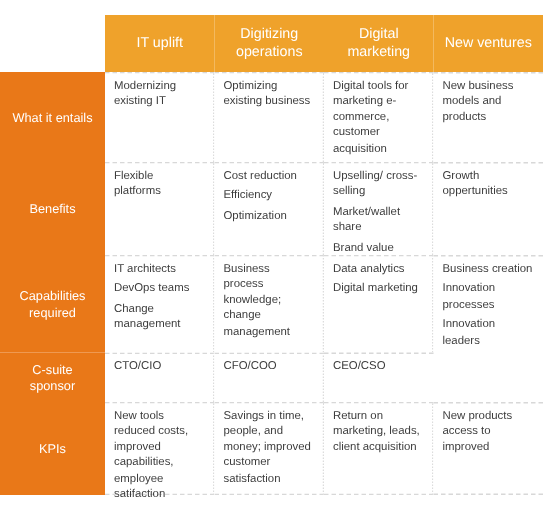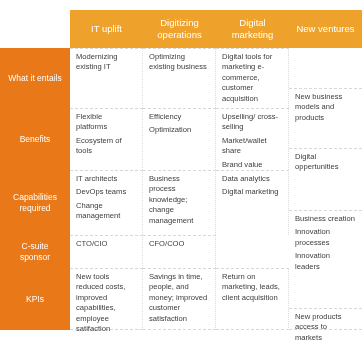--- a/index.html
+++ b/index.html
@@ -72,21 +72,20 @@
     display: flex;
     align-items: flex-start;
     padding: 3px 7px 3px 6px;
     box-sizing: border-box;
     border-top: 1px dashed #d8d8d8;
     border-right: 1px dotted #dcdcdc;
     background: #ffffff;
   }
   .cell.lastcol {
     border-right: none;
-    margin-top: 40px;
   }
   .cell.lastrow {
     border-bottom: 1px dashed #d8d8d8;
   }
   .cell p {
     margin: 0;
   }
   .cell p + p {
     margin-top: 3px;
   }
@@ -127,39 +126,39 @@
     <div class="cell lastcol">
         <div>
           <p>New business models and products</p>
         </div>
       </div>
 
     <div class="rowlabel">Benefits</div>
     <div class="cell">
         <div>
           <p>Flexible platforms</p>
-          <p>Ecosystem of tools</p>
-        </div>
-      </div>
-    <div class="cell">
-        <div>
+        </div>
+      </div>
+    <div class="cell">
+        <div>
+          <p>Cost reduction</p>
           <p>Efficiency</p>
           <p>Optimization</p>
         </div>
       </div>
     <div class="cell">
         <div>
           <p>Upselling/ cross-selling</p>
           <p>Market/wallet share</p>
           <p>Brand value</p>
         </div>
       </div>
     <div class="cell lastcol">
         <div>
-          <p>Digital oppertunities</p>
+          <p>Growth oppertunities</p>
         </div>
       </div>
 
     <div class="rowlabel">Capabilities required</div>
     <div class="cell">
         <div>
           <p>IT architects</p>
           <p>DevOps teams</p>
           <p>Change management</p>
         </div>
@@ -211,18 +210,18 @@
           <p>Savings in time, people, and money; improved customer satisfaction</p>
         </div>
       </div>
     <div class="cell lastrow">
         <div>
           <p>Return on marketing, leads, client acquisition</p>
         </div>
       </div>
     <div class="cell lastcol lastrow">
         <div>
-          <p>New products access to markets</p>
+          <p>New products access to improved</p>
         </div>
       </div>
 
   </div>
 </div>
 
 </body></html>

